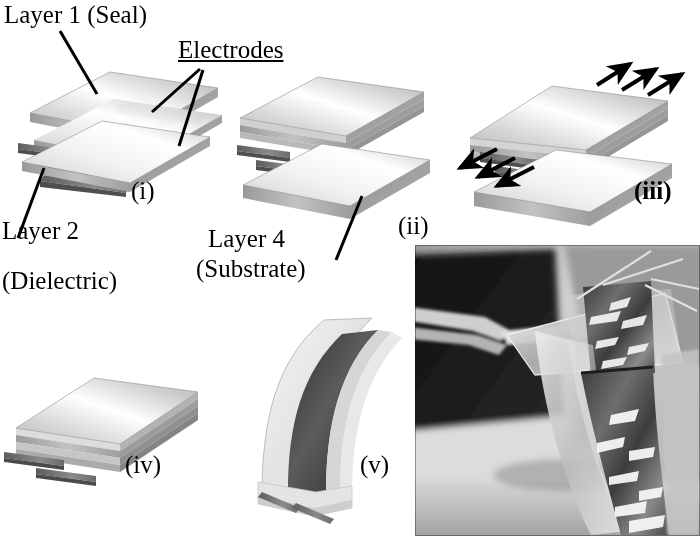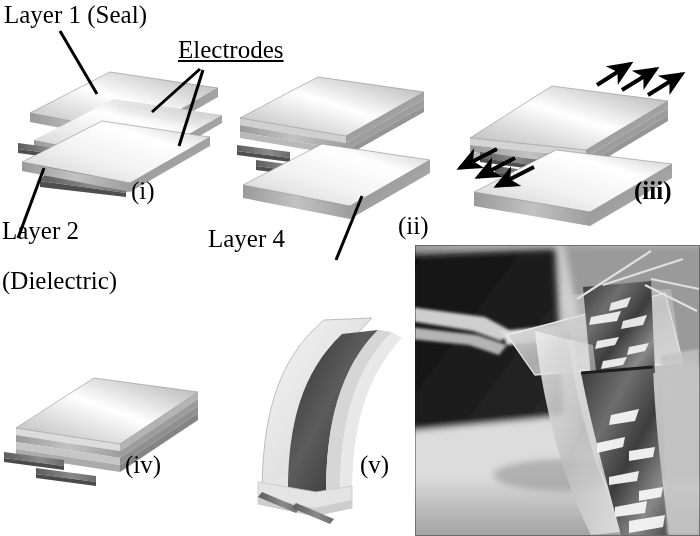--- a/index.html
+++ b/index.html
@@ -334,20 +334,21 @@
   </div>
 
   <div class="lbl title-lbl" style="left:4px;top:2px;">Layer 1 (Seal)</div>
 
   <div class="lbl title-lbl" style="left:178px;top:37px;text-decoration:underline;">Electrodes</div>
 
   <div class="lbl title-lbl" style="left:2px;top:218px;text-align:right;">Layer 2</div>
   <div class="lbl title-lbl" style="left:2px;top:256px;margin-top:12px;">(Dielectric)</div>
 
   <div class="lbl title-lbl" style="left:208px;top:226px;">Layer 4</div>
+  <div class="lbl title-lbl" style="left:196px;top:256px;">(Substrate)</div>
 
   <div class="lbl roman" style="left:131px;top:178px;">(i)</div>
   <div class="lbl roman" style="left:398px;top:178px;margin-top:35px;">(ii)</div>
   <div class="lbl roman" style="left:634px;top:178px;font-weight:bold;">(iii)</div>
   <div class="lbl roman" style="left:125px;top:452px;text-align:right;">(iv)</div>
   <div class="lbl roman" style="left:360px;top:452px;">(v)</div>
 
 </div>
 
 </body></html>

